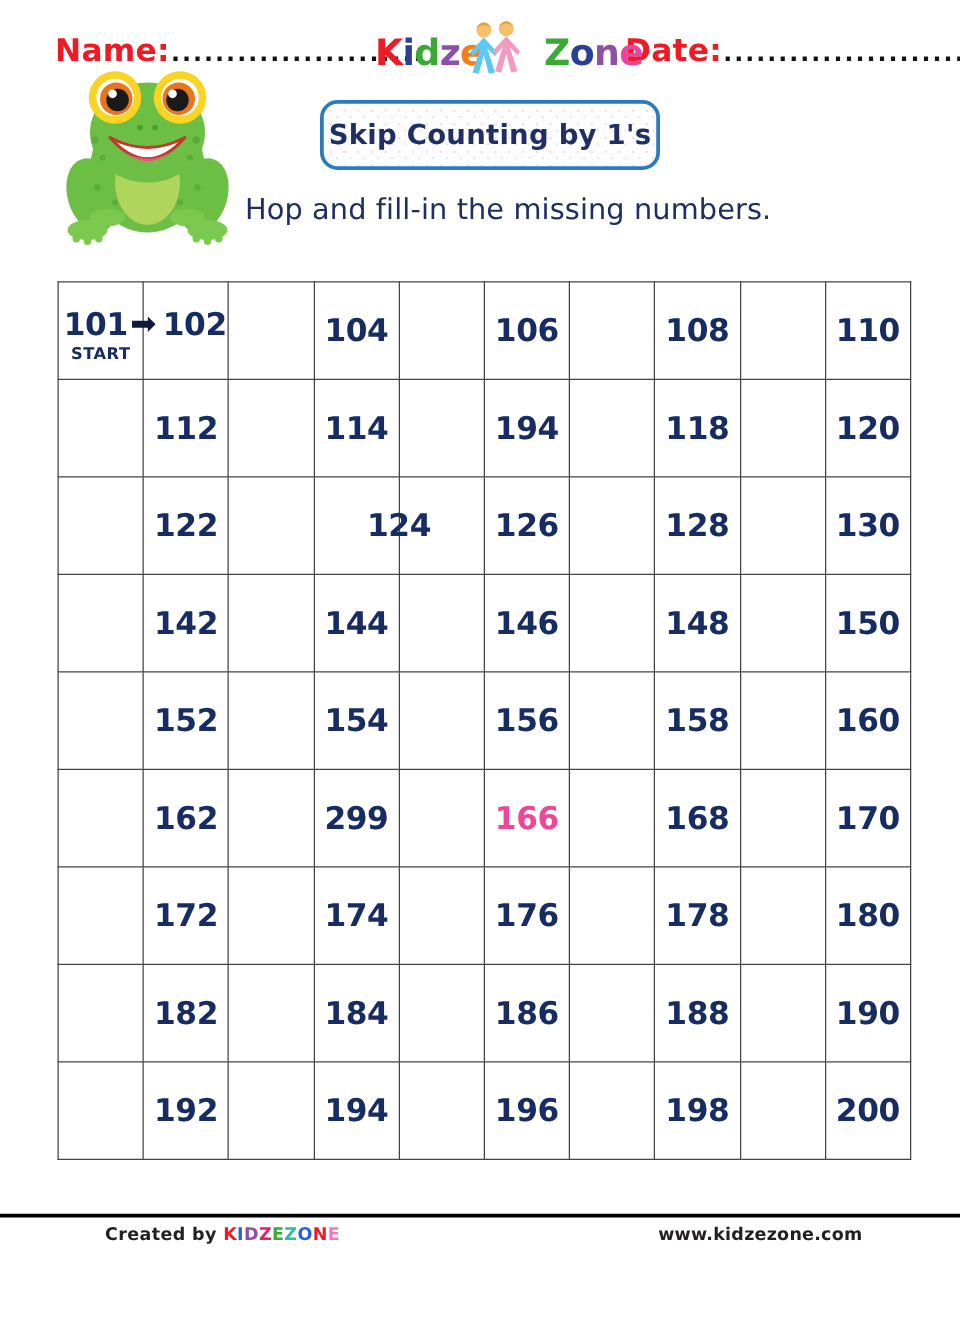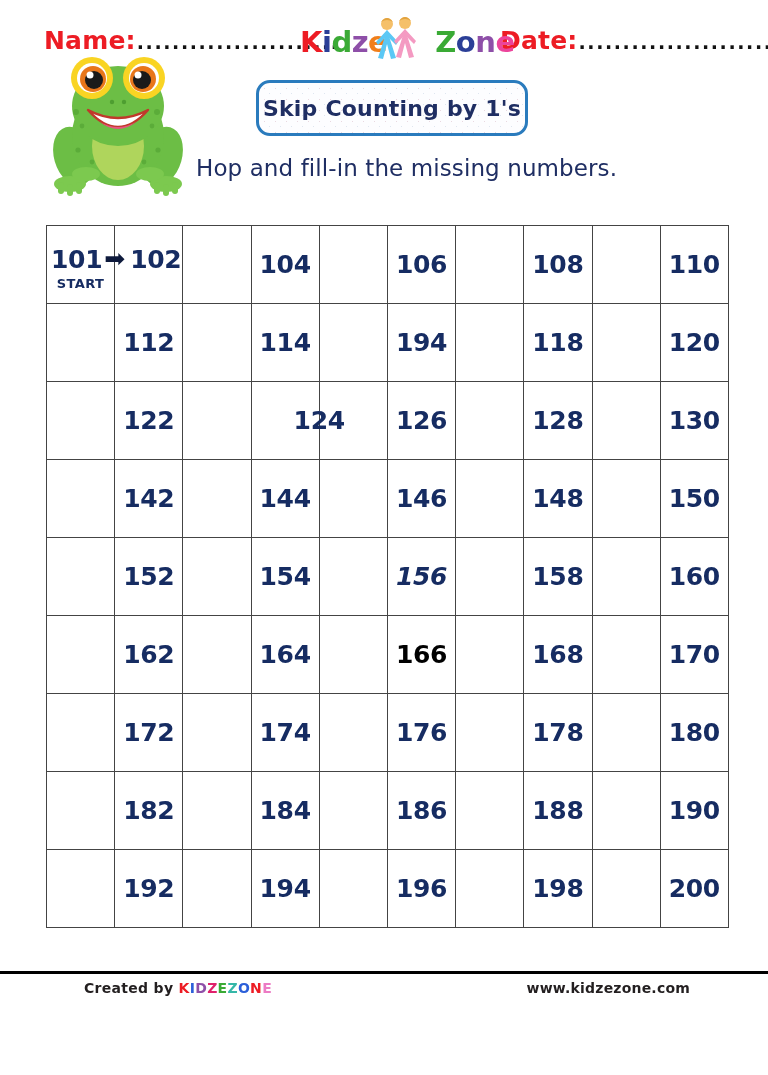--- a/index.html
+++ b/index.html
@@ -347,33 +347,33 @@
             <td><span class="num" style="color: rgb(22, 44, 98);">148</span></td>
             <td></td>
             <td><span class="num" style="color: rgb(22, 44, 98);">150</span></td>
           </tr>
           <tr>
             <td></td>
             <td><span class="num" style="color: rgb(22, 44, 98); margin-top: 32px;">152</span></td>
             <td></td>
             <td><span class="num" style="color: rgb(22, 44, 98);">154</span></td>
             <td></td>
-            <td><span class="num" style="color: rgb(22, 44, 98); font-style: italic;">156</span></td>
+            <td><span class="num" style="color: rgb(22, 44, 98);">156</span></td>
             <td></td>
             <td><span class="num" style="color: rgb(22, 44, 98);">158</span></td>
             <td></td>
             <td><span class="num" style="color: rgb(22, 44, 98);">160</span></td>
           </tr>
           <tr>
             <td></td>
             <td><span class="num" style="color: rgb(22, 44, 98);">162</span></td>
             <td></td>
-            <td><span class="num" style="color: rgb(22, 44, 98);">164</span></td>
-            <td></td>
-            <td><span class="num" style="color: #000000;">166</span></td>
+            <td><span class="num" style="color: rgb(22, 44, 98);">299</span></td>
+            <td></td>
+            <td><span class="num" style="color: #ec4899;">166</span></td>
             <td></td>
             <td><span class="num" style="color: rgb(22, 44, 98);">168</span></td>
             <td></td>
             <td><span class="num" style="color: rgb(22, 44, 98);">170</span></td>
           </tr>
           <tr>
             <td></td>
             <td><span class="num" style="color: rgb(22, 44, 98);">172</span></td>
             <td></td>
             <td><span class="num" style="color: rgb(22, 44, 98);">174</span></td>

